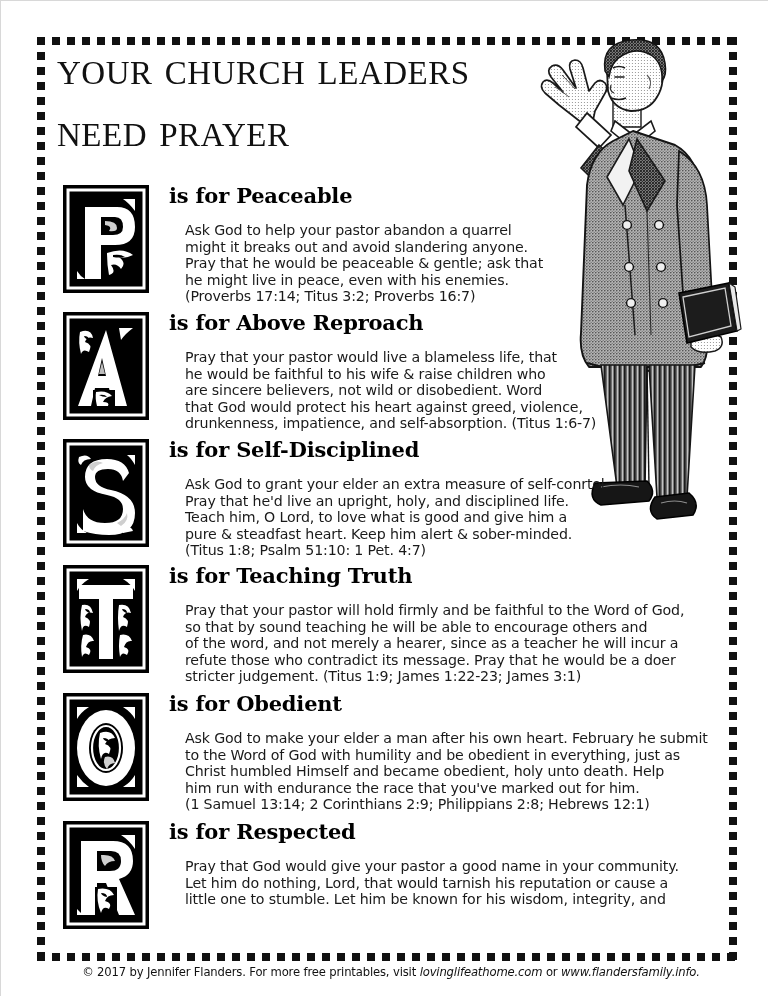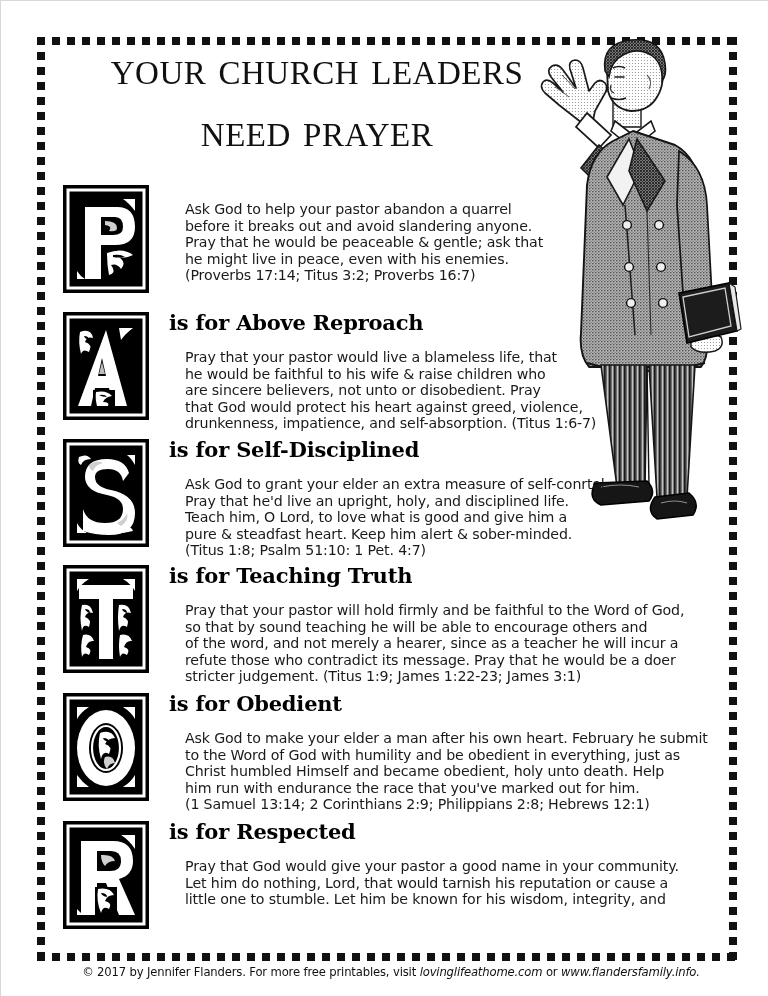--- a/index.html
+++ b/index.html
@@ -44,21 +44,20 @@
     background-repeat: repeat-y;
   }
   .border-left  { left: 36px; }
   .border-right { left: 728px; }
 
   
   #title {
     position: absolute;
     left: 56px; top: 44px;
     width: 520px;
-    text-align: center;
     font-family: "Liberation Serif", serif;
     color: #111;
     line-height: 0.98;
     letter-spacing: 0.5px;
   }
   #title .tline {
     display: block;
     font-size: 47px;
     font-weight: 400;
     font-variant: small-caps;
@@ -234,23 +233,24 @@
         <path d="M22 22 L54 22 Q72 22 72 42 Q72 60 52 60 L38 60 L38 94 L22 94 Z" fill="#fff"></path>
         <path d="M38 32 L52 32 Q60 32 60 42 Q60 50 50 50 L38 50 Z" fill="#000"></path>
         <path d="M42 36 Q54 36 54 43 Q54 47 46 46 Q50 41 42 40 Z" fill="#cfcfcf"></path>
         <path d="M44 68 Q60 62 70 70 Q62 74 56 72 Q64 78 58 84 Q54 78 48 80 Q54 88 46 90 Q44 80 44 68 Z" fill="#fff"></path>
         <path d="M50 70 Q58 69 62 72 Q56 73 50 72 Z" fill="#000"></path>
         <path d="M60 14 L72 14 L72 26 Q66 18 60 14 Z" fill="#fff"></path>
         <path d="M14 86 L14 94 L22 94 Q17 91 14 86 Z" fill="#fff"></path>
       </svg>
     </div>
     <div class="sec-body">
+      <div class="sec-head">is for Peaceable</div>
       <div class="sec-text">
         <span class="ln">Ask God to help your pastor abandon a quarrel</span>
-        <span class="ln">before it breaks out and avoid slandering anyone.</span>
+        <span class="ln">might it breaks out and avoid slandering anyone.</span>
         <span class="ln">Pray that he would be peaceable &amp; gentle; ask that</span>
         <span class="ln">he might live in peace, even with his enemies.</span>
         <span class="ln">(Proverbs 17:14; Titus 3:2; Proverbs 16:7)</span>
       </div>
     </div>
   </div>
 
   <div class="section" style="top:311px;">
     <div class="initial-cap">
       <svg viewBox="0 0 86 108" xmlns="http://www.w3.org/2000/svg">
@@ -266,21 +266,21 @@
         <path d="M33 80 Q44 78 49 84 Q42 85 40 90 Q47 90 45 94 L34 94 Q32 86 33 80 Z" fill="#fff"></path>
         <path d="M36 83 Q42 82 44 85 Q39 85 36 83 Z" fill="#000"></path>
         <path d="M56 16 L70 16 Q62 22 58 28 Z" fill="#fff"></path>
       </svg>
     </div>
     <div class="sec-body">
       <div class="sec-head">is for Above Reproach</div>
       <div class="sec-text">
         <span class="ln">Pray that your pastor would live a blameless life, that</span>
         <span class="ln">he would be faithful to his wife &amp; raise children who</span>
-        <span class="ln">are sincere believers, not unto or disobedient. Pray</span>
+        <span class="ln">are sincere believers, not wild or disobedient. Word</span>
         <span class="ln">that God would protect his heart against greed, violence,</span>
         <span class="ln">drunkenness, impatience, and self-absorption. (Titus 1:6-7)</span>
       </div>
     </div>
   </div>
 
   <div class="section" style="top:438px;">
     <div class="initial-cap">
       <svg viewBox="0 0 86 108" xmlns="http://www.w3.org/2000/svg">
         <rect x="0" y="0" width="86" height="108" fill="#000"></rect>

